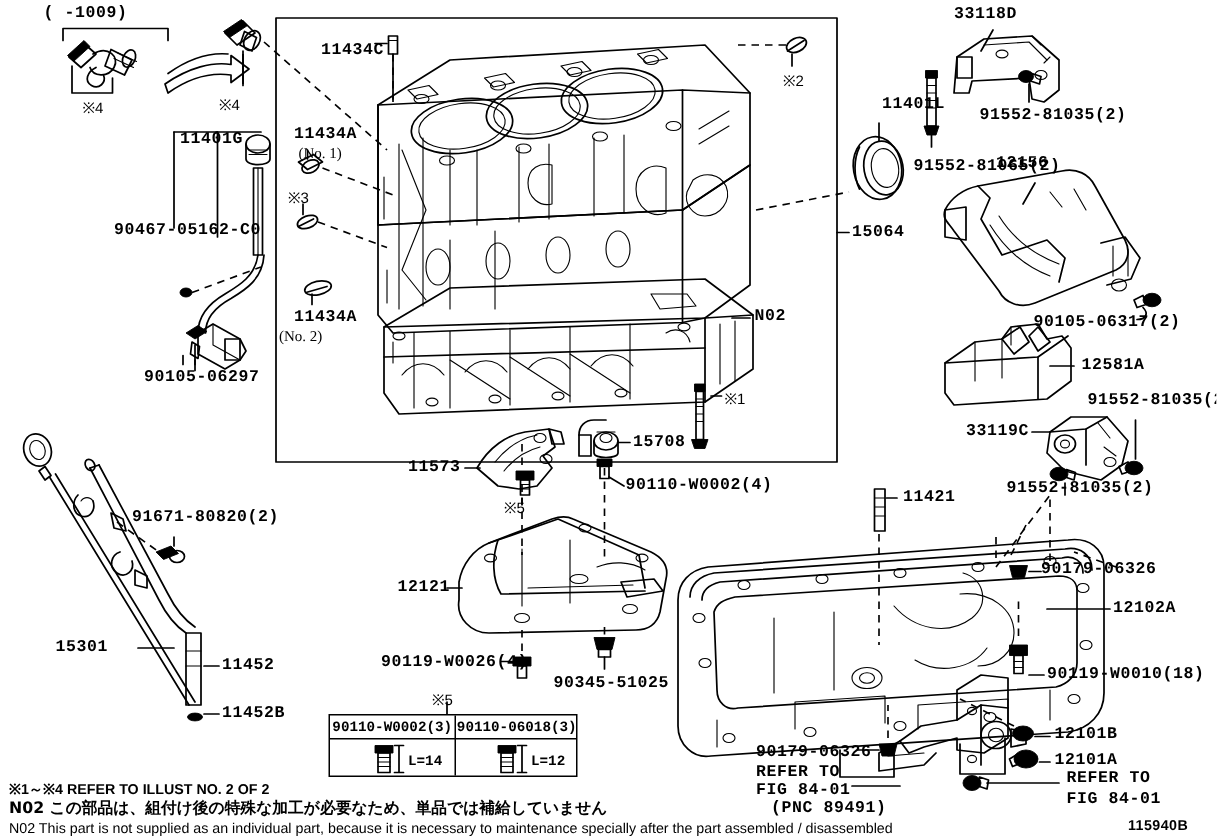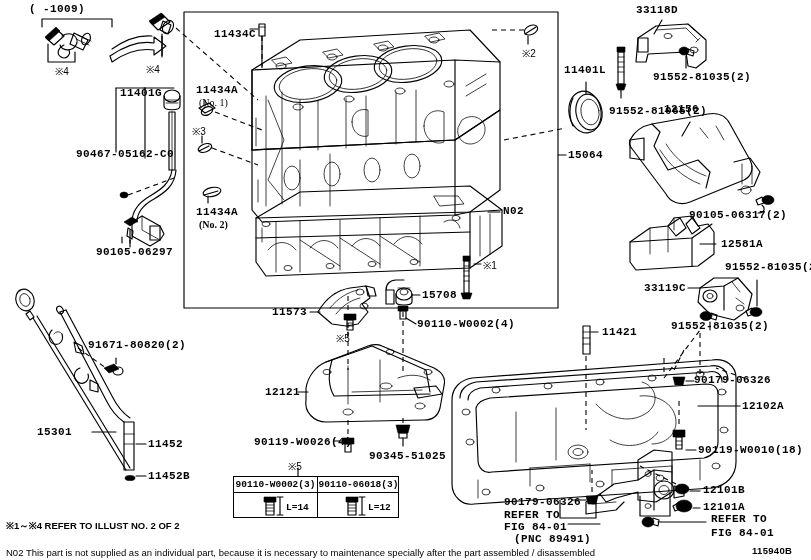--- a/index.html
+++ b/index.html
@@ -33,21 +33,21 @@
     line-height:11px;
   }
   .mark{
     position:absolute;
     font-family:"Liberation Sans",sans-serif;
     font-size:10px;
     white-space:nowrap;
   }
   
   .ld{position:absolute;background:#000;}
-  .legend{position:absolute;border:1.4px solid #000;box-sizing:border-box;margin-left:14px;}
+  .legend{position:absolute;border:1.4px solid #000;box-sizing:border-box;}
   .legend .cap{
     position:absolute;left:0;right:0;top:2px;text-align:center;
     font-family:"Liberation Mono","DejaVu Sans Mono",monospace;
     font-weight:bold;font-size:9.5px;white-space:nowrap;
   }
   .legend .divh{position:absolute;left:0;right:0;height:1.2px;background:#000;}
   .legend .divv{position:absolute;top:0;bottom:0;width:1.2px;background:#000;}
   .legend .len{
     position:absolute;font-family:"Liberation Mono",monospace;
     font-weight:bold;font-size:9.5px;
@@ -552,39 +552,39 @@
       <line class="art" x1="658" y1="522" x2="706" y2="522"></line>
     </g>
   </svg>
 
   <div class="lbl" style="left:29px;top:3px;">(    -1009)</div>
 
   <div class="lbl" style="left:214px;top:28px;">11434C</div>
   <div class="lbl" style="left:196px;top:84px;">11434A</div>
   <div class="sub" style="left:199px;top:97px;">(No. 1)</div>
   <div class="lbl" style="left:196px;top:206px;">11434A</div>
-  <div class="sub" style="left:199px;top:219px;font-weight:bold;">(No. 2)</div>
+  <div class="sub" style="left:186px;top:219px;">(No. 2)</div>
 
   <div class="lbl" style="left:120px;top:87px;">11401G</div>
   <div class="lbl" style="left:76px;top:148px;">90467-05162-C0</div>
   <div class="lbl" style="left:96px;top:246px;text-align:center;">90105-06297</div>
   <div class="lbl" style="left:88px;top:339px;">91671-80820(2)</div>
   <div class="lbl" style="left:37px;top:426px;">15301</div>
   <div class="lbl" style="left:148px;top:438px;">11452</div>
   <div class="lbl" style="left:148px;top:470px;">11452B</div>
 
   <div class="lbl" style="left:272px;top:306px;">11573</div>
   <div class="lbl" style="left:422px;top:289px;">15708</div>
   <div class="lbl" style="left:417px;top:318px;">90110-W0002(4)</div>
   <div class="lbl" style="left:265px;top:386px;">12121</div>
   <div class="lbl" style="left:254px;top:436px;">90119-W0026(4)</div>
   <div class="lbl" style="left:369px;top:450px;">90345-51025</div>
   <div class="lbl" style="left:503px;top:205px;">N02</div>
 
-  <div class="lbl" style="left:564px;top:64px;">11401L</div>
+  <div class="lbl" style="left:588px;top:64px;">11401L</div>
   <div class="lbl" style="left:568px;top:149px;">15064</div>
 
   <div class="lbl" style="left:636px;top:4px;">33118D</div>
   <div class="lbl" style="left:653px;top:71px;">91552-81035(2)</div>
   <div class="lbl" style="left:609px;top:89px;margin-top:16px;">91552-81065(2)</div>
   <div class="lbl" style="left:664px;top:103px;">12156</div>
   <div class="lbl" style="left:689px;top:209px;">90105-06317(2)</div>
   <div class="lbl" style="left:721px;top:238px;">12581A</div>
   <div class="lbl" style="left:725px;top:261px;">91552-81035(2)</div>
   <div class="lbl" style="left:644px;top:282px;">33119C</div>
@@ -630,17 +630,18 @@
     </svg>
     <div class="len" style="left:52px;top:25px;">L=14</div>
     <div class="len" style="left:134px;top:25px;">L=12</div>
   </div>
 
   <svg width="811" height="560" style="pointer-events:none;">
     <line class="art" x1="298" y1="468" x2="298" y2="476"></line>
   </svg>
 
   <div class="foot b" style="left:6px;top:519px;">※1～※4  REFER TO ILLUST NO. 2 OF 2</div>
+  <div class="foot jp" style="left:6px;top:532px;">N02  この部品は、組付け後の特殊な加工が必要なため、単品では補給していません</div>
   <div class="foot" style="left:6px;top:547px;">N02  This part is not supplied as an individual part, because it is necessary to maintenance specially after the part assembled / disassembled</div>
 
   <div class="sheetcode" style="left:752px;top:545px;">115940B</div>
 
 </div>
 
 </body></html>

